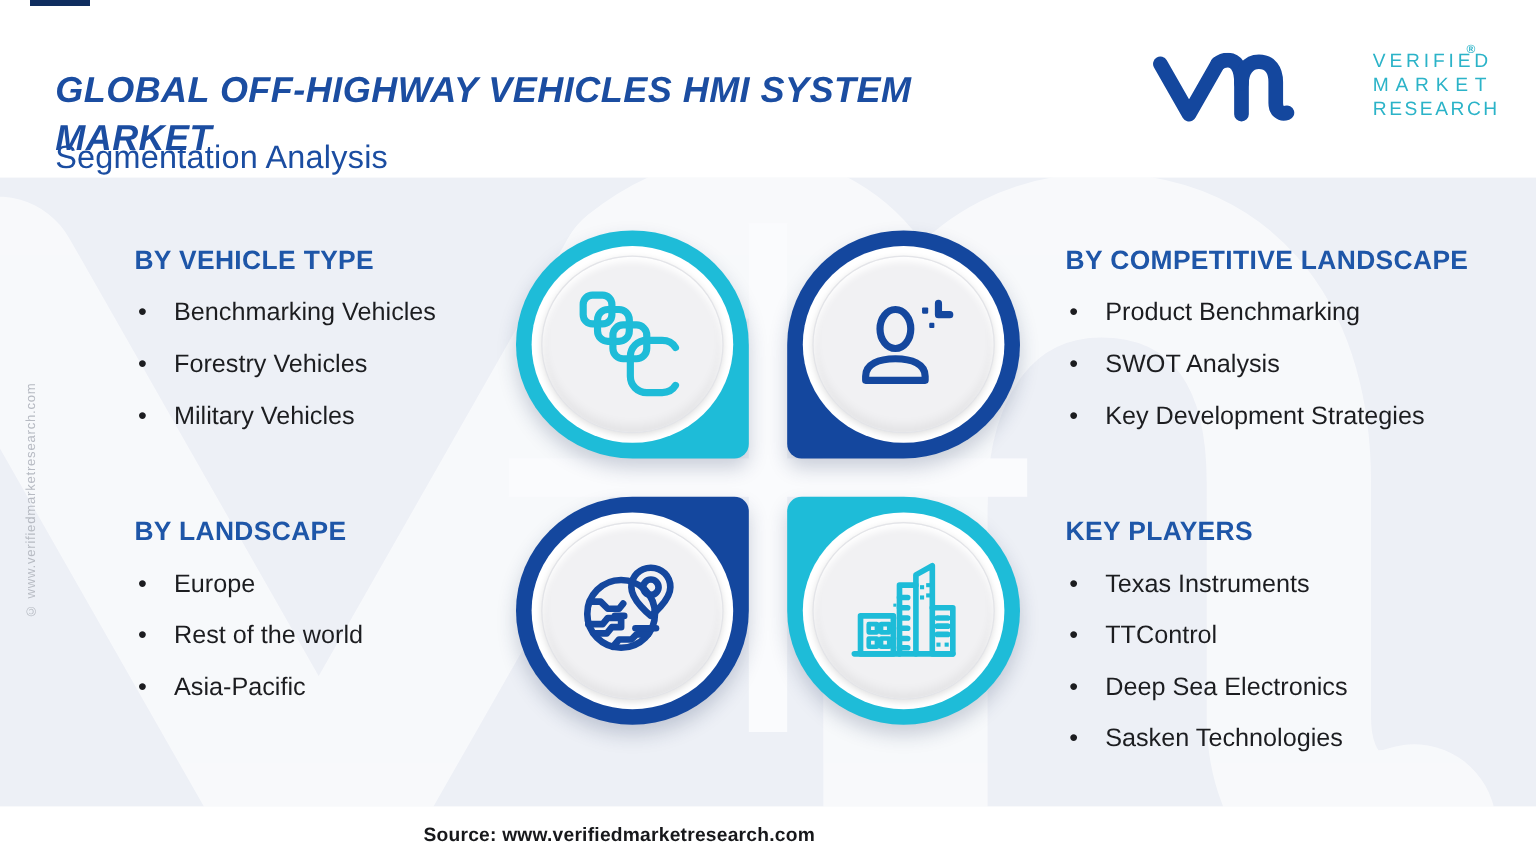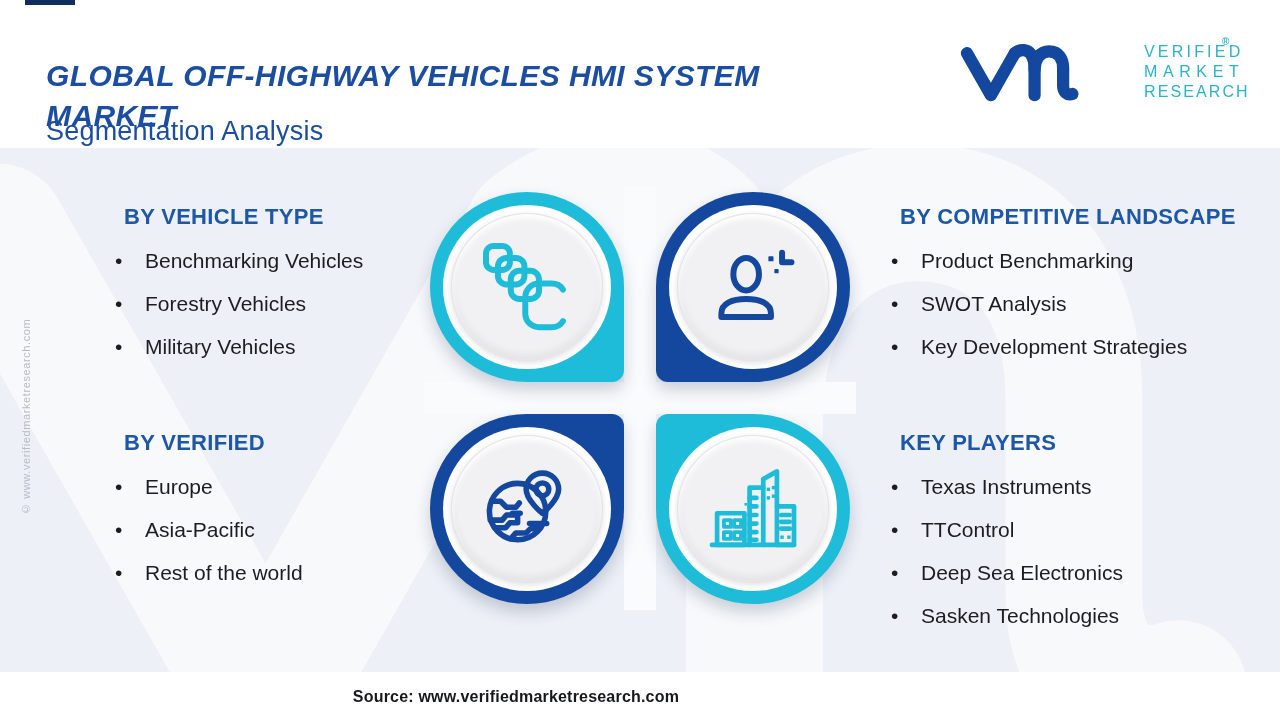--- a/index.html
+++ b/index.html
@@ -27,21 +27,21 @@
   .lt-2{letter-spacing:5.6px;}
   .lt-3{letter-spacing:2.1px;}
   .reg{position:absolute;left:262px;top:-2px;font-size:10px;color:#2bb3c8;font-weight:700;}
 
   
   .section{position:absolute;width:400px;}
   .sec-vehicle{left:112px;top:204px;}
   .sec-geo{left:112px;top:430px;}
   .sec-comp{left:888px;top:204px;}
   .sec-players{left:888px;top:430px;}
-  .section h2{margin:0 0 18px 12px;font-size:22px;font-weight:700;color:#1e56a8;letter-spacing:.3px;}
+  .section h2{margin:0 0 18px 0;font-size:22px;font-weight:700;color:#1e56a8;letter-spacing:.3px;}
   .section ul{list-style:none;margin:0;padding:0;}
   .section li{font-size:21px;line-height:26px;color:#1c1d20;margin-bottom:17px;}
   .section li::before{content:"\2022";display:inline-block;width:30px;margin-left:3px;color:#1c1d20;}
 
   
   .graphic{position:absolute;left:430px;top:192px;width:420px;height:412px;}
   .cross-v{position:absolute;left:194px;top:-6px;width:32px;height:424px;background:#fafbfd;}
   .cross-h{position:absolute;left:-6px;top:190px;width:432px;height:32px;background:#fafbfd;}
   .quad{position:absolute;width:194px;height:190px;box-shadow:0 8px 16px rgba(30,50,90,.22);}
   .q-cyan{background:#1ebcd8;}
@@ -110,25 +110,25 @@
   <div class="section sec-vehicle">
     <h2>BY VEHICLE TYPE</h2>
     <ul>
       <li>Benchmarking Vehicles</li>
       <li>Forestry Vehicles</li>
       <li>Military Vehicles</li>
     </ul>
   </div>
 
   <div class="section sec-geo">
-    <h2>BY VERIFIED</h2>
+    <h2>BY LANDSCAPE</h2>
     <ul>
       <li>Europe</li>
+      <li>Rest of the world</li>
       <li>Asia-Pacific</li>
-      <li>Rest of the world</li>
     </ul>
   </div>
 
   <div class="section sec-comp">
     <h2>BY COMPETITIVE LANDSCAPE</h2>
     <ul>
       <li>Product Benchmarking</li>
       <li>SWOT Analysis</li>
       <li>Key Development Strategies</li>
     </ul>

